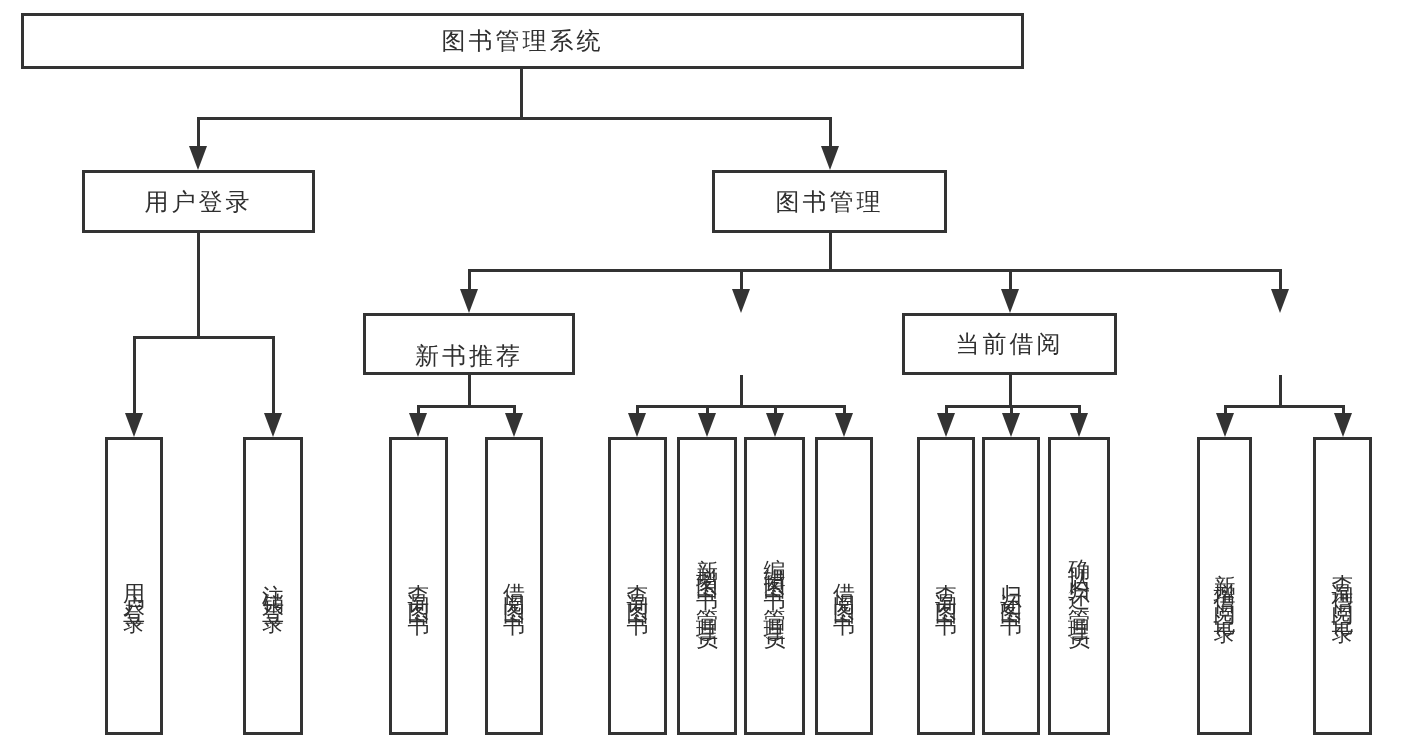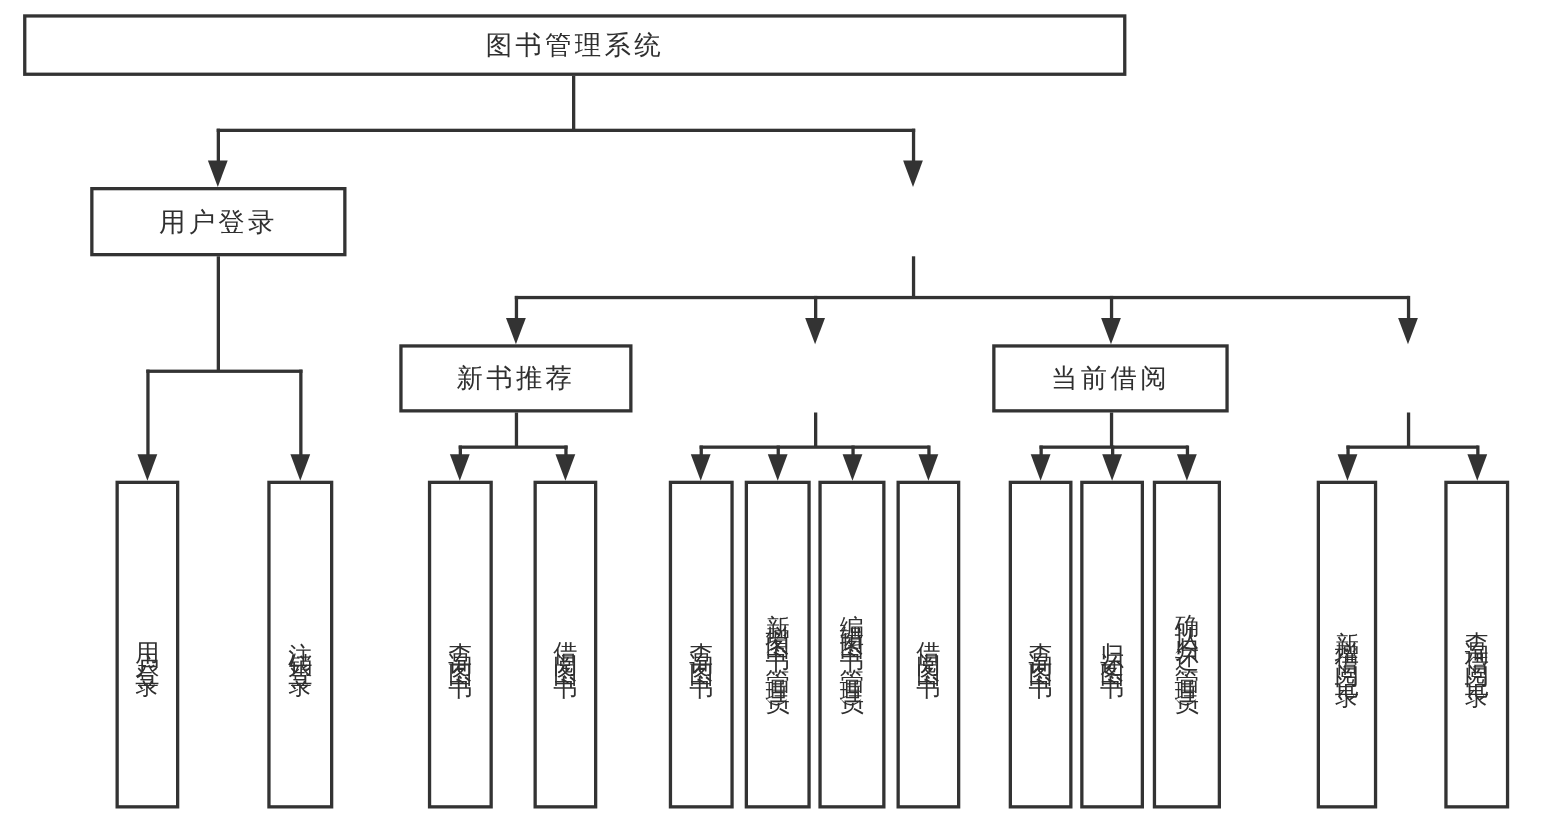--- a/index.html
+++ b/index.html
@@ -60,22 +60,25 @@
 
 <div class="canvas">
 
   <div class="box box-h" style="left:21px;top:13px;width:1003px;height:56px;">
     <span>图书管理系统</span>
   </div>
 
   <div class="box box-h" style="left:82px;top:170px;width:233px;height:63px;">
     <span>用户登录</span>
   </div>
+  <div class="box box-h" style="left:712px;top:170px;width:235px;height:63px;">
+    <span>图书管理</span>
+  </div>
 
-  <div class="box box-h" style="left:363px;top:313px;width:212px;height:62px;">
+  <div class="box box-h" style="left:363px;top:313px;width:212px;height:62px;align-items:flex-end;">
     <span>新书推荐</span>
   </div>
   <div class="box box-h" style="left:902px;top:313px;width:215px;height:62px;">
     <span>当前借阅</span>
   </div>
 
   <div class="box box-v" style="left:105px;top:437px;width:58px;height:298px;">
     <span>用户登录</span>
   </div>
   <div class="box box-v" style="left:243px;top:437px;width:60px;height:298px;">

